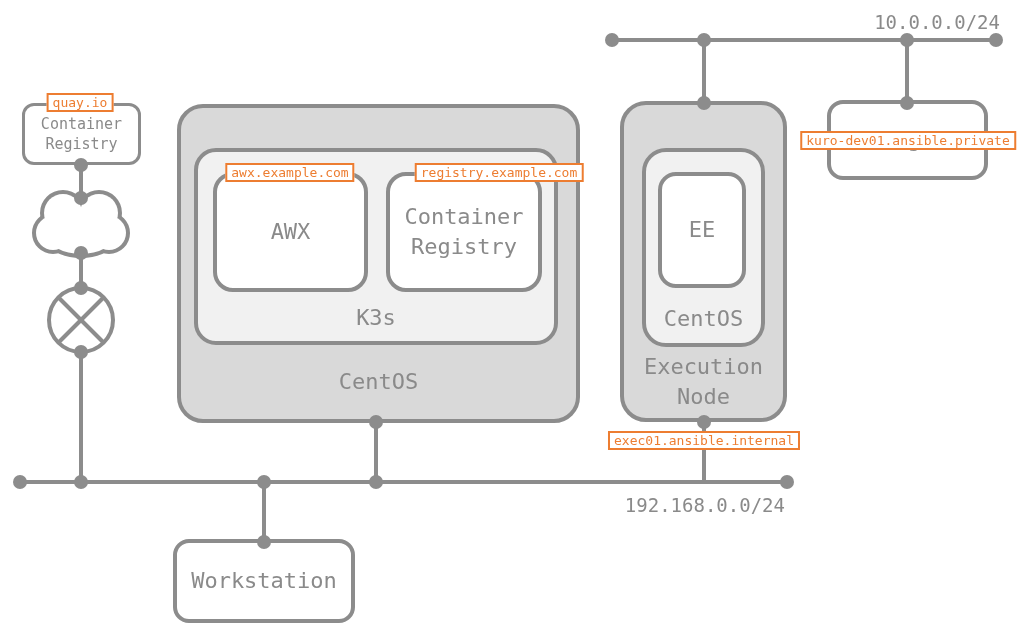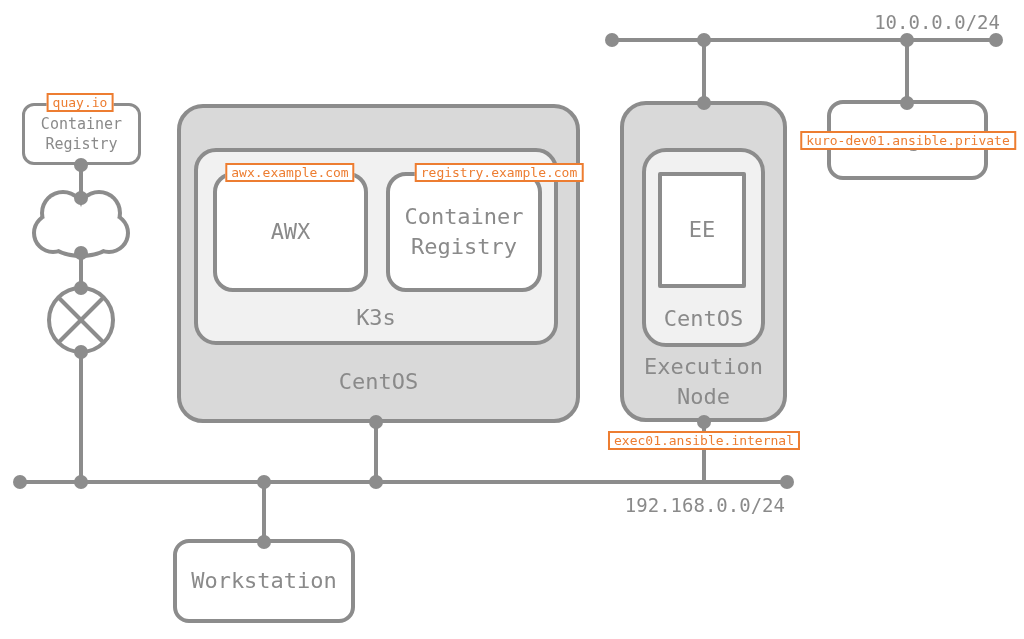--- a/index.html
+++ b/index.html
@@ -63,21 +63,21 @@
     border-radius: 26px; background: var(--fill-outer);
     padding-bottom: 6px;
   }
   .b-podman {
     left: 642px; top: 148px; width: 123px; height: 199px;
     border-radius: 24px; background: var(--fill-inner);
     padding-bottom: 9px;
   }
   .b-ee {
     left: 658px; top: 172px; width: 88px; height: 116px;
-    border-radius: 2px; background: var(--fill-node);
+    border-radius: 18px; background: var(--fill-node);
   }
   .b-target {
     left: 827px; top: 100px; width: 161px; height: 80px;
     border-radius: 16px; background: var(--fill-node);
   }
   .b-workstation {
     left: 173px; top: 539px; width: 182px; height: 84px;
     border-radius: 16px; background: var(--fill-node);
   }
   

